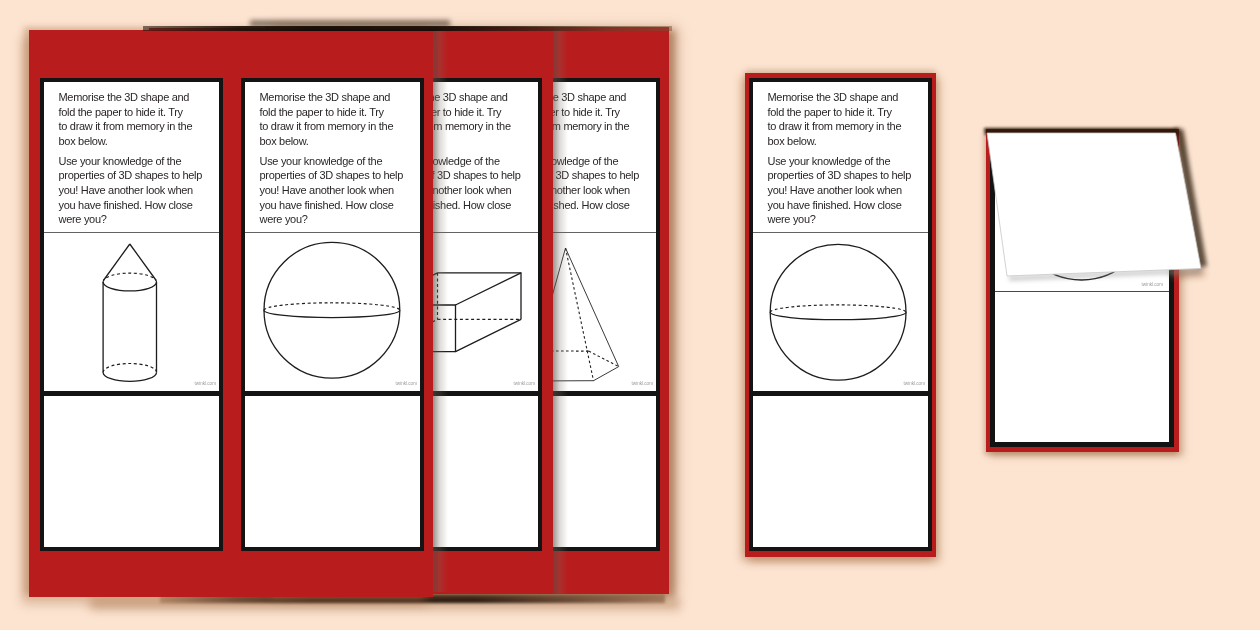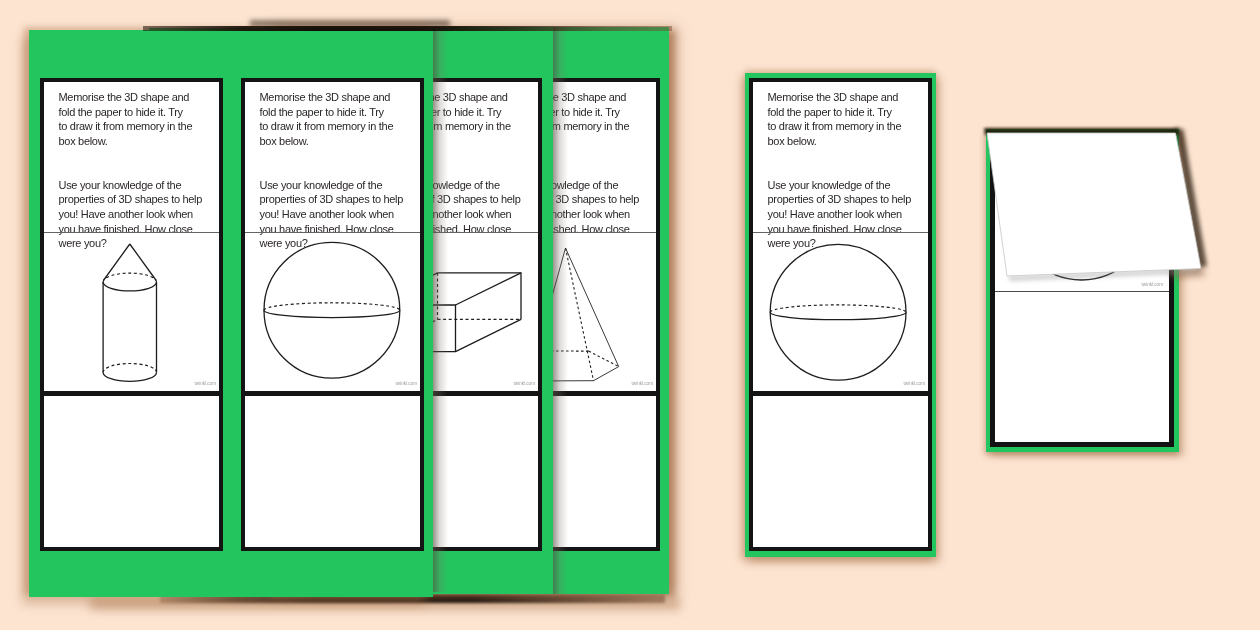--- a/index.html
+++ b/index.html
@@ -1,23 +1,23 @@
 <!DOCTYPE html>
 <html><head><meta charset="utf-8">
 <style>
   html,body{margin:0;padding:0}
   body{width:1260px;height:630px;position:relative;overflow:hidden;
        background:#fce4d1;font-family:"Liberation Sans",sans-serif}
-  .page{position:absolute;background:#22c55e}
+  .page{position:absolute;background:#b91c1c}
   .card{position:absolute;width:183px;height:473.5px;border:4.5px solid #141414;
         background:#fff;box-sizing:border-box}
   .p{position:absolute;left:14.5px;right:7px;font-size:11px;line-height:14.7px;
      letter-spacing:-0.3px;color:#2b2627}
   .p1{top:8.4px}
-  .p2{top:96px}
+  .p2{top:72px}
   .div1{position:absolute;left:0;right:0;top:150.5px;height:1.3px;background:#636363}
   .thick{position:absolute;left:0;right:0;top:309.5px;height:4.6px;background:#141414}
   .wm{position:absolute;right:2px;top:297px}
   .shape{position:absolute;left:0;top:0}
   .sl{stroke:#1d1d1d;stroke-width:1.3;fill:none}
   .da{stroke:#1d1d1d;stroke-width:1.15;fill:none;stroke-dasharray:3 2.6}
   .sl2{stroke:#3a3a3a;stroke-width:1;fill:none}
   .da2{stroke:#222;stroke-width:1.1;fill:none;stroke-dasharray:2.6 2.4}
   .grad{position:absolute;top:0;bottom:0;width:15px;
         background:linear-gradient(90deg,rgba(88,78,70,.6),rgba(120,110,100,.25) 45%,rgba(255,255,255,0))}

